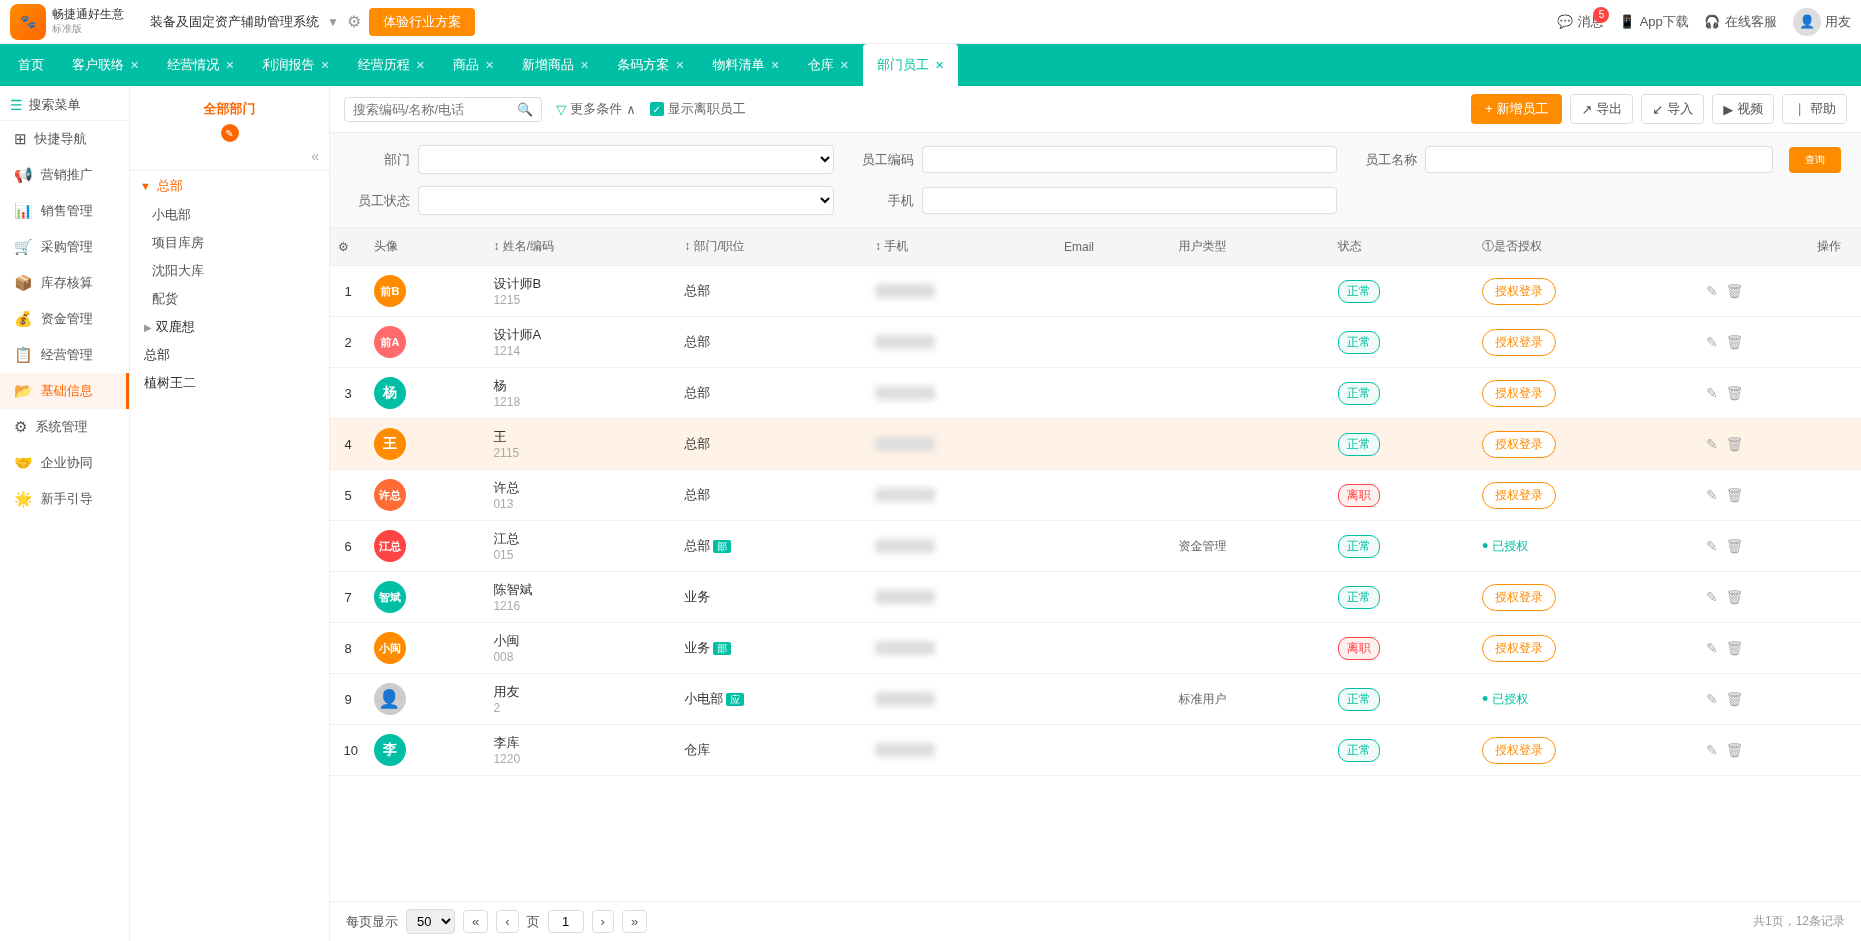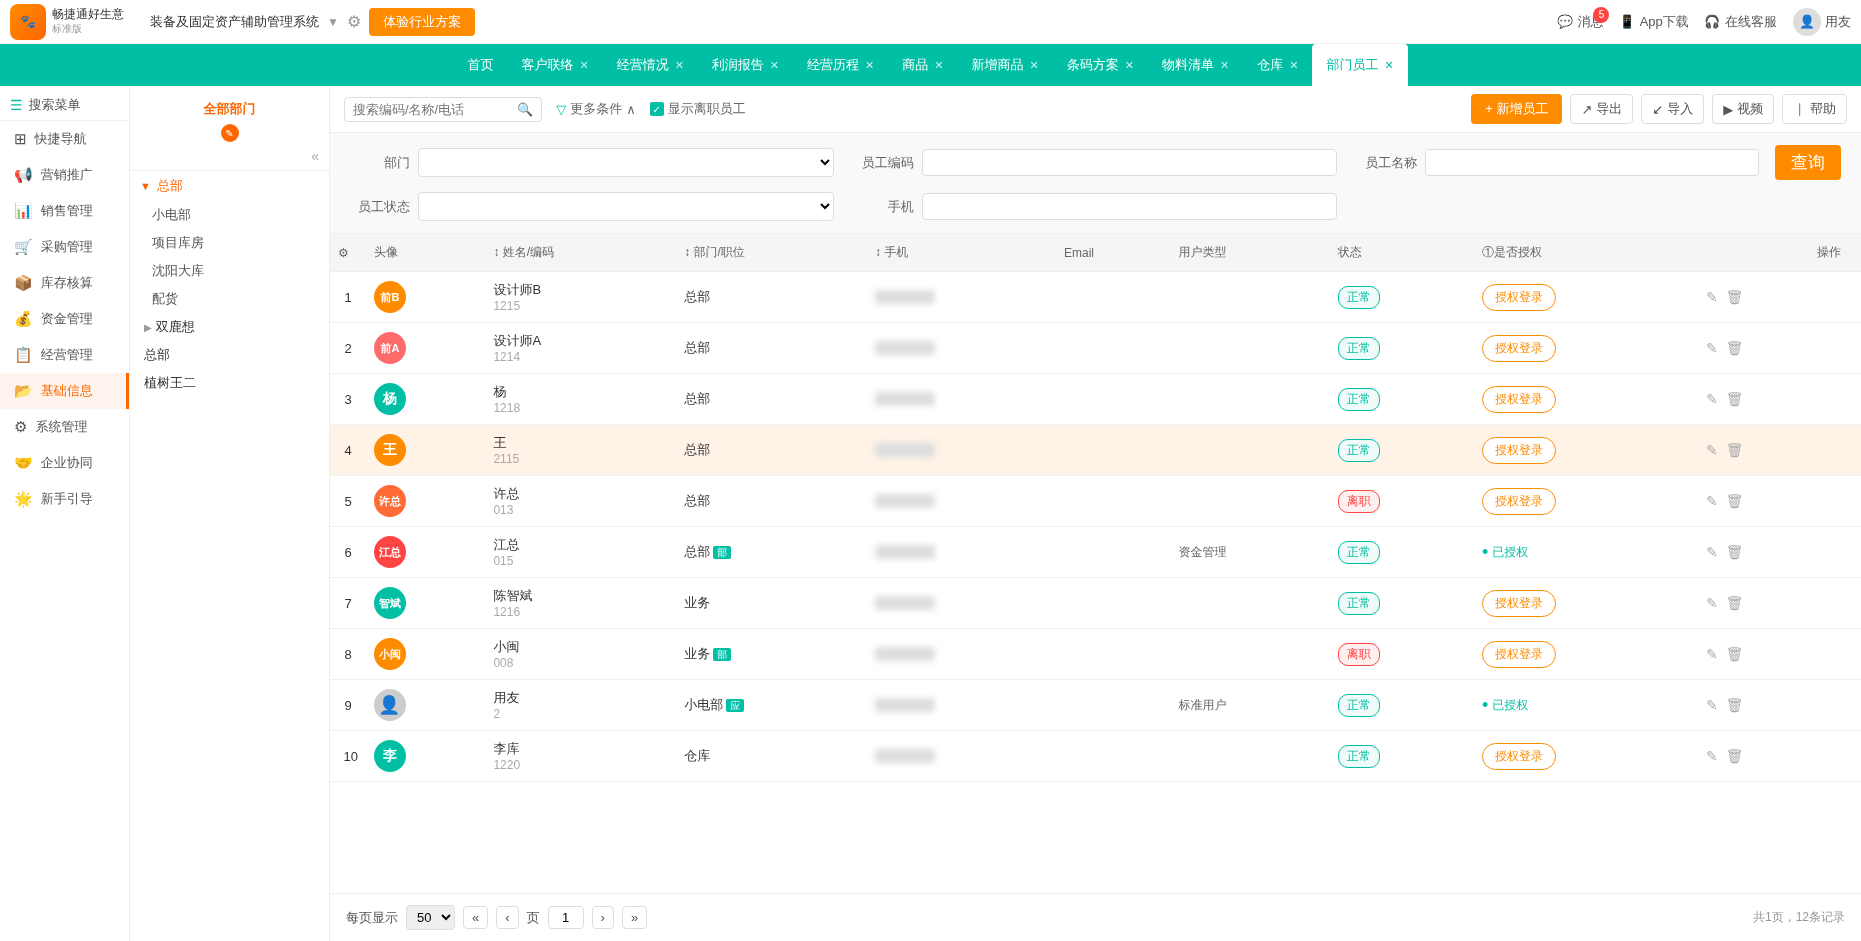--- a/index.html
+++ b/index.html
@@ -15,21 +15,21 @@
     .topbar-system-name { font-size:13px; color:#333; }
     .topbar-arrow { color:#999; font-size:12px; }
     .topbar-gear { color:#999; font-size:16px; cursor:pointer; }
     .topbar-trial { background:#ff8c00; color:#fff; padding:5px 14px; border-radius:4px; font-size:13px; cursor:pointer; border:none; }
     .topbar-right { display:flex; align-items:center; gap:16px; margin-left:auto; }
     .topbar-right-item { display:flex; align-items:center; gap:4px; color:#555; font-size:13px; cursor:pointer; position:relative; }
     .badge { background:#ff4444; color:#fff; border-radius:50%; width:16px; height:16px; font-size:10px; display:flex; align-items:center; justify-content:center; position:absolute; top:-6px; right:-6px; }
     .topbar-avatar { width:28px; height:28px; background:#ddd; border-radius:50%; display:flex; align-items:center; justify-content:center; font-size:11px; color:#666; }
 
     
-    .navtabs { background:#00bfa5; display:flex; align-items:stretch; height:42px; padding:0 4px; overflow:hidden;justify-content:center; }
+    .navtabs { background:#00bfa5; display:flex; align-items:stretch; height:42px; padding:0 4px; overflow:hidden; }
     .navtab { display:flex; align-items:center; padding:0 14px; color:#fff; font-size:13px; cursor:pointer; white-space:nowrap; gap:6px; position:relative; }
     .navtab.active { background:#fff; color:#00bfa5; border-radius:4px 4px 0 0; }
     .navtab .close-icon { font-size:11px; color:rgba(255,255,255,0.8); }
     .navtab.active .close-icon { color:#00bfa5; }
 
     
     .main { display:flex; flex:1; overflow:hidden; }
     .search-input-wrap { display:flex; align-items:center; border:1px solid #ddd; border-radius:4px; padding:4px 8px; gap:4px; }
     .search-input-wrap input { border:none; outline:none; font-size:13px; width:160px; }
     .filter-chip { display:flex; align-items:center; gap:4px; color:#666; font-size:12px; cursor:pointer; padding:3px 6px; }
@@ -40,21 +40,21 @@
     .btn-outline { background:#fff; color:#555; border:1px solid #ddd; padding:5px 10px; border-radius:4px; font-size:13px; cursor:pointer; display:flex; align-items:center; gap:4px; }
     .toolbar-right { margin-left:auto; display:flex; align-items:center; gap:8px; }
 
     
     .adv-filter { background:#f9f9f9; padding:12px 20px; border-bottom:1px solid #eee; display:grid; grid-template-columns:1fr 1fr 1fr; gap:12px 20px; }
     .filter-field { display:flex; align-items:center; gap:8px; }
     .filter-field label { width:60px; color:#666; font-size:13px; flex-shrink:0; text-align:right; }
     .filter-field select, .filter-field input { flex:1; border:1px solid #ddd; border-radius:4px; padding:5px 8px; font-size:13px; outline:none; background:#fff; }
     .filter-field .sel-wrap { flex:1; position:relative; }
     .filter-field .sel-wrap select { width:100%; }
-    .btn-query { background:#ff8c00; color:#fff; border:none; padding:6px 16px; border-radius:4px; font-size:17px; cursor:pointer; }
+    .btn-query { background:#ff8c00; color:#fff; border:none; padding:6px 16px; border-radius:4px; font-size:10px; cursor:pointer; }
     .btn-reset { background:#fff; color:#555; border:1px solid #ddd; padding:5px 14px; border-radius:4px; font-size:13px; cursor:pointer; }
 
     
     .table-wrap { flex:1; overflow-y:auto; background:#fff; }
     table { width:100%; border-collapse:collapse; }
     thead th { background:#f5f5f5; padding:10px 8px; text-align:left; font-size:12px; color:#666; border-bottom:1px solid #eee; white-space:nowrap; font-weight:normal; }
     tbody tr { border-bottom:1px solid #f0f0f0; }
     tbody tr.highlighted { background:#fff3e8; }
     tbody td { padding:9px 8px; font-size:13px; color:#333; vertical-align:middle; }
     .avatar-circle { width:32px; height:32px; border-radius:50%; display:flex; align-items:center; justify-content:center; color:#fff; font-size:13px; font-weight:bold; flex-shrink:0; }
@@ -66,21 +66,21 @@
     .status-resigned { background:#fff0f0; color:#ff4444; border:1px solid #ff4444; }
     .btn-auth { background:#fff; color:#ff8c00; border:1px solid #ff8c00; padding:4px 12px; border-radius:14px; font-size:12px; cursor:pointer; }
     .authorized { color:#00bfa5; font-size:12px; display:flex; align-items:center; gap:4px; }
     .authorized::before { content:'•'; font-size:18px; }
     .user-type { color:#666; font-size:12px; }
     .op-icons { display:flex; gap:8px; align-items:center; color:#aaa; }
     .op-icon { cursor:pointer; font-size:14px; }
     .dept-tag-badge { background:#00bfa5; color:#fff; font-size:10px; padding:1px 4px; border-radius:2px; margin-left:3px; }
 
     
-    .pagination-bar { height:48px; background:#fff; border-top:1px solid #eee; display:flex; align-items:center; padding:0 16px; font-size:13px; color:#555; gap:8px; }
+    .pagination-bar { height:40px; background:#fff; border-top:1px solid #eee; display:flex; align-items:center; padding:0 16px; font-size:13px; color:#555; gap:8px; }
     .pagination-bar select { border:1px solid #ddd; border-radius:4px; padding:3px 6px; font-size:13px; }
     .page-btn { border:1px solid #ddd; background:#fff; padding:3px 8px; border-radius:4px; cursor:pointer; color:#555; }
     .page-btn:disabled { color:#ccc; cursor:default; }
     .page-input { border:1px solid #ddd; width:36px; text-align:center; border-radius:4px; padding:3px 4px; }
     .total-info { margin-left:auto; color:#999; font-size:12px; }
 
     
     .left-nav { width:130px; background:#fff; border-right:1px solid #eee; display:flex; flex-direction:column; flex-shrink:0; overflow-y:auto; }
     .left-nav-search { padding:10px 10px 6px; display:flex; align-items:center; gap:6px; border-bottom:1px solid #f0f0f0; }
     .left-nav-search span { color:#00bfa5; font-size:14px; }

